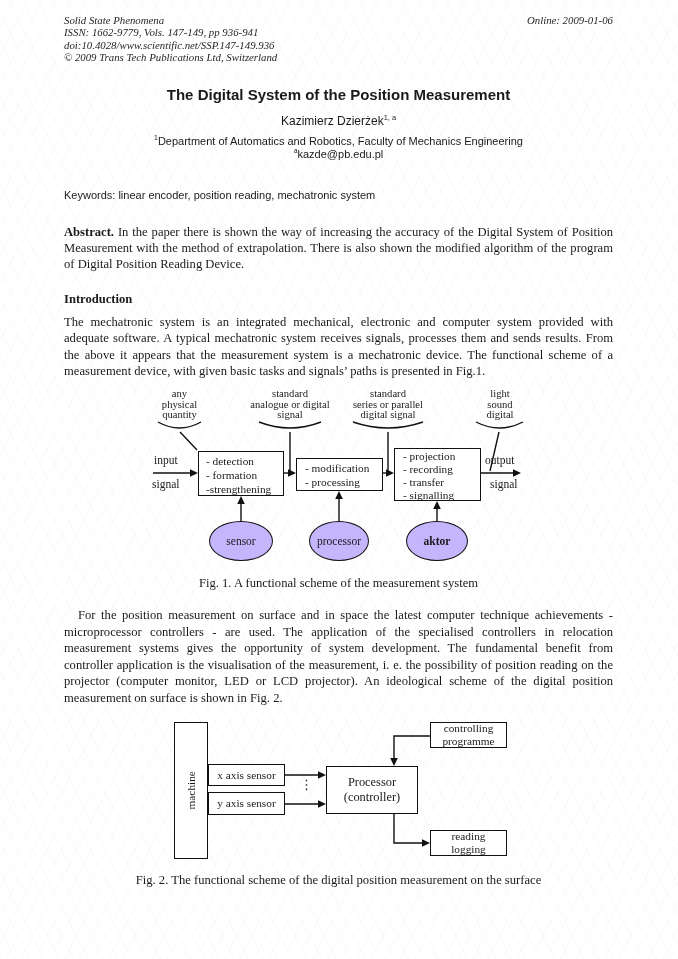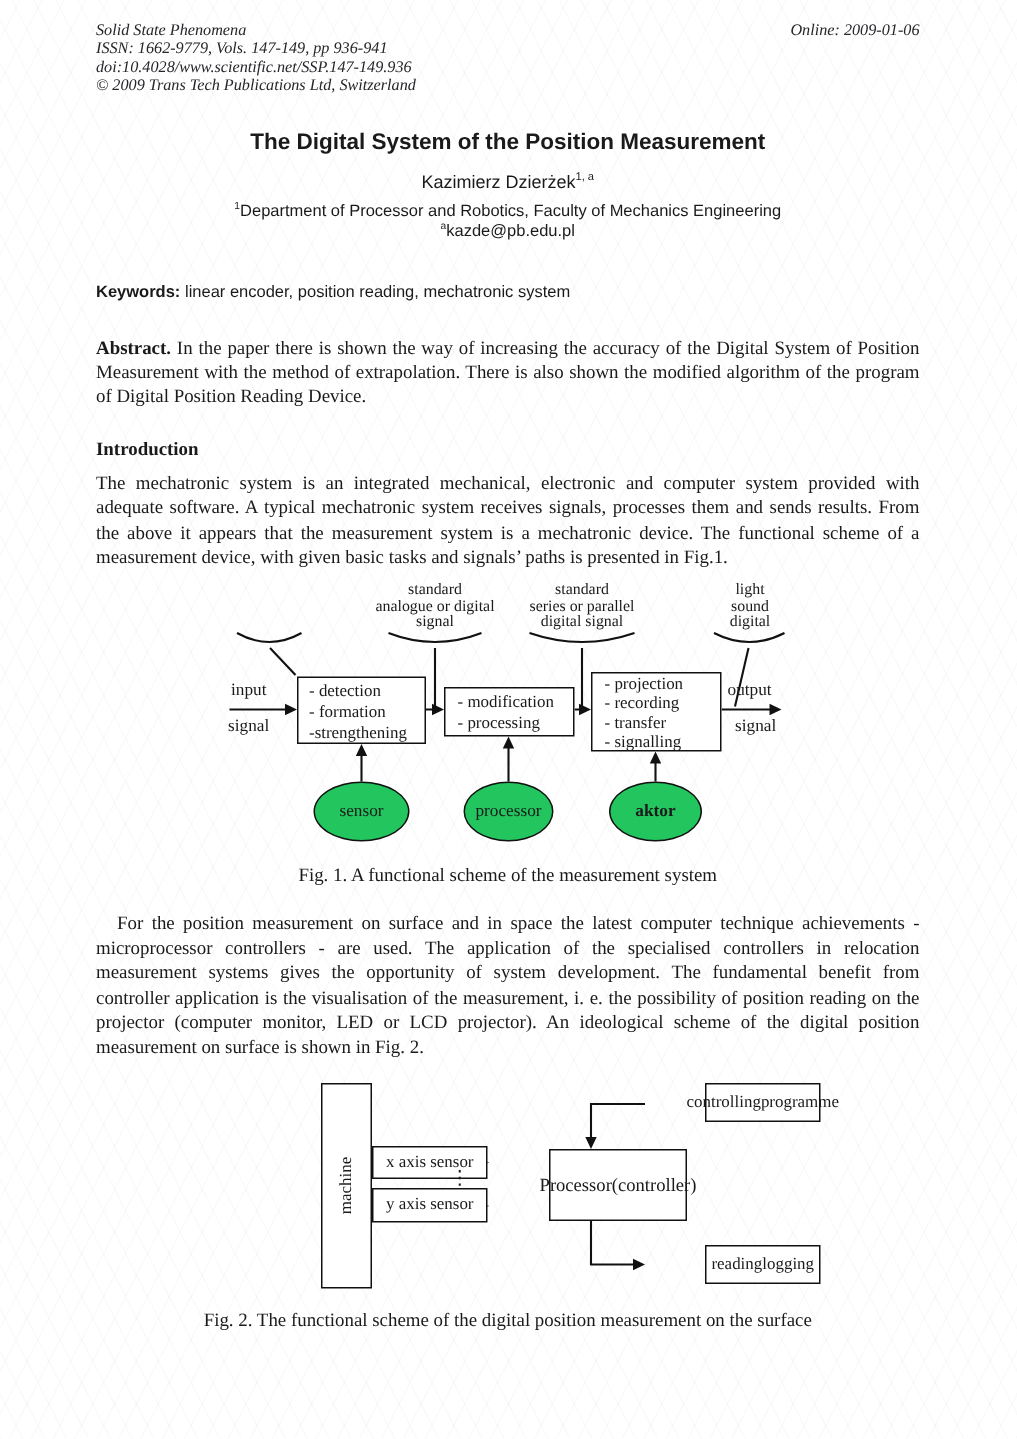--- a/index.html
+++ b/index.html
@@ -20,21 +20,21 @@
   
   .title{margin-top:22px;text-align:center;font-family:"Liberation Sans",sans-serif;
          font-weight:bold;font-size:15px;}
   .author{margin-top:11px;text-align:center;font-family:"Liberation Sans",sans-serif;
           font-size:12px;}
   .affil{margin-top:7px;text-align:center;font-family:"Liberation Sans",sans-serif;
          font-size:11px;line-height:13px;}
   sup{font-size:0.62em;vertical-align:super;line-height:0;}
   
   .keywords{margin-top:28px;font-family:"Liberation Sans",sans-serif;font-size:11px;}
-  .keywords b{font-weight:bold;}
+  .keywords b{font-weight:normal;}
   
   .para{font-size:12.6px;line-height:16.4px;text-align:justify;}
   .abstract{margin-top:23px;}
   .hsec{margin-top:19px;font-weight:bold;font-size:12.6px;}
   .p1{margin-top:7px;}
   .p2{margin-top:16px;text-indent:14px;}
   .caption{text-align:center;font-size:12.6px;}
   .cap1{margin-top:5px;}
   .cap2{margin-top:9px;}
   
@@ -42,26 +42,26 @@
   .fig1{margin-top:7px;height:185px;}
   .fig2{margin-top:9px;height:149px;}
   .fig svg{position:absolute;left:0;top:0;pointer-events:none;}
   .abs{position:absolute;box-sizing:border-box;}
   .dlabel{text-align:center;font-size:10.6px;line-height:10.4px;}
   .dbox{border:1.5px solid #111;background:#fff;font-size:11.3px;}
   .dbox .bl{display:block;}
   .fb1{line-height:14px;padding:2px 0 0 7px;}
   .fb2{line-height:14px;padding:2px 0 0 8px;}
   .fb3{line-height:12.7px;padding:1px 0 0 8px;}
-  .ell{border:1.5px solid #111;border-radius:50%;background:#22c55e;
+  .ell{border:1.5px solid #111;border-radius:50%;background:#c4b5fd;
        display:flex;align-items:center;justify-content:center;font-size:11.5px;}
   .iolabel{font-size:11.5px;}
   
-  .f2box{border:1.5px solid #111;background:#fff;display:flex;flex-direction:row;
-         align-items:center;justify-content:center;font-size:11.3px;line-height:12.6px;margin-left:40px;}
+  .f2box{border:1.5px solid #111;background:#fff;display:flex;flex-direction:column;
+         align-items:center;justify-content:center;font-size:11.3px;line-height:12.6px;}
   .machine{display:flex;align-items:center;justify-content:center;}
   .machine span{transform:rotate(-90deg);white-space:nowrap;font-size:11.3px;}
   .proc{font-size:12.4px;line-height:14.5px;}
   .vdots{font-size:13px;letter-spacing:0;line-height:7px;}
 </style>
 </head>
 <body>
 
 <div class="watermark"></div>
 
@@ -73,21 +73,21 @@
       <div>ISSN: 1662-9779, Vols. 147-149, pp 936-941</div>
       <div>doi:10.4028/www.scientific.net/SSP.147-149.936</div>
       <div>© 2009 Trans Tech Publications Ltd, Switzerland</div>
     </div>
     <div>Online: 2009-01-06</div>
   </div>
 
   <div class="title">The Digital System of the Position Measurement</div>
   <div class="author"><span>Kazimierz Dzierżek</span><sup>1, a</sup></div>
   <div class="affil">
-    <div><sup>1</sup><span>Department of Processor and Robotics, Faculty of Mechanics Engineering</span></div>
+    <div><sup>1</sup><span>Department of Automatics and Robotics, Faculty of Mechanics Engineering</span></div>
     <div><sup>a</sup><span>kazde@pb.edu.pl</span></div>
   </div>
 
   <div class="keywords"><b>Keywords:</b><span> linear encoder, position reading, mechatronic system</span></div>
 
   <div class="para abstract"><b>Abstract.</b><span> In the paper there is shown the way of increasing the accuracy of the Digital System of Position Measurement with the method of extrapolation. There is also shown the modified algorithm of the program of Digital Position Reading Device.</span></div>
 
   <div class="hsec">Introduction</div>
   <div class="para p1">The mechatronic system is an integrated mechanical, electronic and computer system provided with adequate software. A typical mechatronic system receives signals, processes them and sends results. From the above it appears that the measurement system is a mechatronic device. The functional scheme of a measurement device, with given basic tasks and signals’ paths is presented in Fig.1.</div>
 
@@ -114,20 +114,25 @@
         <polygon points="134,87 126,83.2 126,90.8"></polygon>
         <polygon points="232,87 224,83.2 224,90.8"></polygon>
         <polygon points="330,87 322,83.2 322,90.8"></polygon>
         <polygon points="457,87 449,83.2 449,90.8"></polygon>
         <polygon points="177,110 173.2,118 180.8,118"></polygon>
         <polygon points="275,105 271.2,113 278.8,113"></polygon>
         <polygon points="373,115 369.2,123 376.8,123"></polygon>
       </g>
     </svg>
 
+    <div class="abs dlabel" style="left:55px;top:3px;width:121px;">
+      <div>any</div>
+      <div>physical</div>
+      <div>quantity</div>
+    </div>
     <div class="abs dlabel" style="left:166px;top:3px;width:120px;">
       <div>standard</div>
       <div>analogue or digital</div>
       <div>signal</div>
     </div>
     <div class="abs dlabel" style="left:264px;top:3px;width:120px;">
       <div>standard</div>
       <div>series or parallel</div>
       <div>digital signal</div>
     </div>

